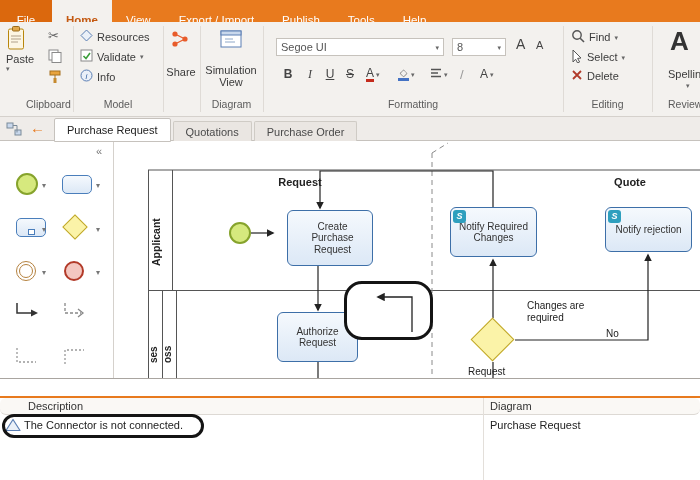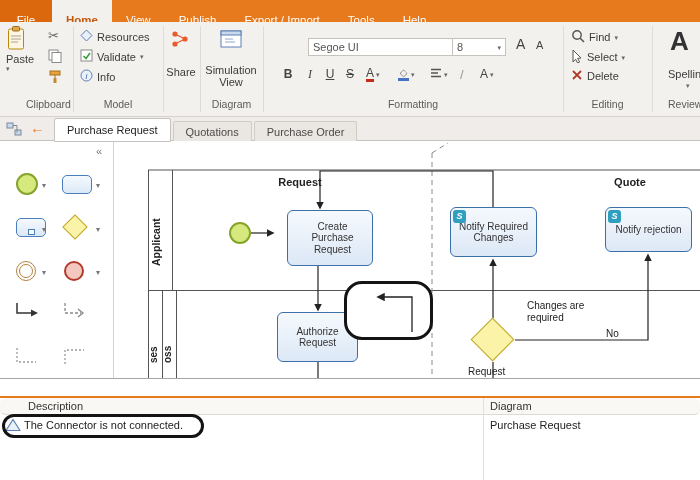--- a/index.html
+++ b/index.html
@@ -63,22 +63,22 @@
 </style>
 </head>
 <body>
 
 <div id="app">
 
   <div class="rtabs">
     <div class="filetab">File</div>
     <div class="rtab active">Home</div>
     <div class="rtab">View</div>
+    <div class="rtab">Export / Import</div>
     <div class="rtab">Publish</div>
-    <div class="rtab">Export / Import</div>
     <div class="rtab">Tools</div>
     <div class="rtab">Help</div>
   </div>
 
   <div class="ribbon">
 
     <div class="bigbtn" style="left:6px;top:3px;width:38px;">
       <span>
         <svg width="20" height="26" viewBox="0 0 20 26">
             <rect x="2.5" y="4" width="15" height="20" rx="1.5" fill="#FDF6E3" stroke="#B8860B"></rect>
@@ -153,21 +153,21 @@
             <rect x="1" y="1" width="20" height="16" fill="#fff" stroke="#5B7FB4"></rect>
             <rect x="1" y="1" width="20" height="4" fill="#C9D8EC" stroke="#5B7FB4"></rect>
             <path d="M5 9h8M5 12h10" stroke="#8FA8C8"></path>
           </svg>
       </span>
     </div>
     <div class="abs" style="left:197px;top:42px;width:68px;text-align:center;color:#3b3b3b;">Simulation</div>
     <div class="abs" style="left:197px;top:54px;width:68px;text-align:center;color:#3b3b3b;">View</div>
     <div class="rdiv" style="left:263px;"></div>
 
-    <div class="combo" style="left:276px;top:16px;width:168px;height:18px;margin-left:32px;">
+    <div class="combo" style="left:276px;top:16px;width:168px;height:18px;">
       <span>Segoe UI</span>
       <span class="caret">▾</span>
     </div>
     <div class="combo" style="left:452px;top:16px;width:54px;height:18px;">
       <span>8</span>
       <span class="caret">▾</span>
     </div>
     <div class="abs" style="left:516px;top:14px;font-size:14px;color:#444;">A</div>
     <div class="abs" style="left:536px;top:17px;font-size:11px;color:#444;">A</div>
 

